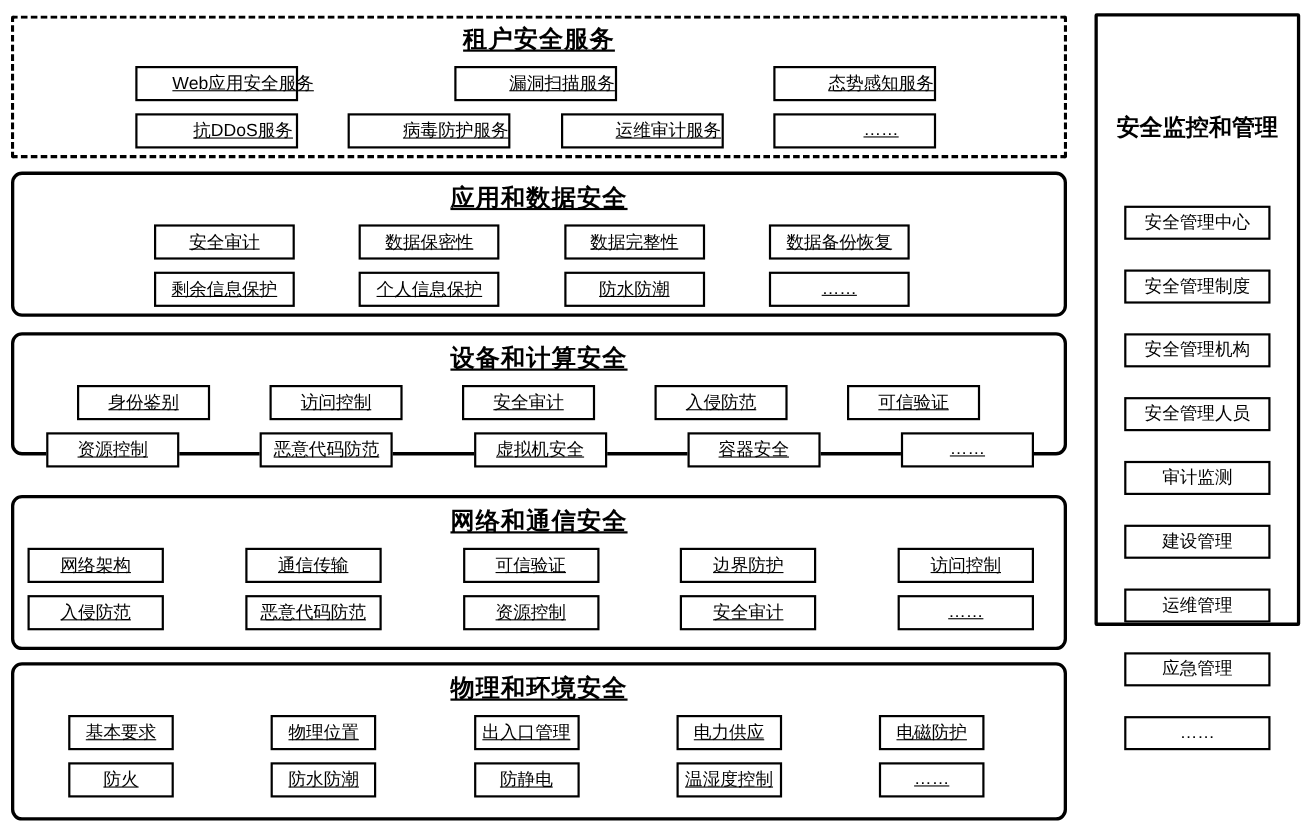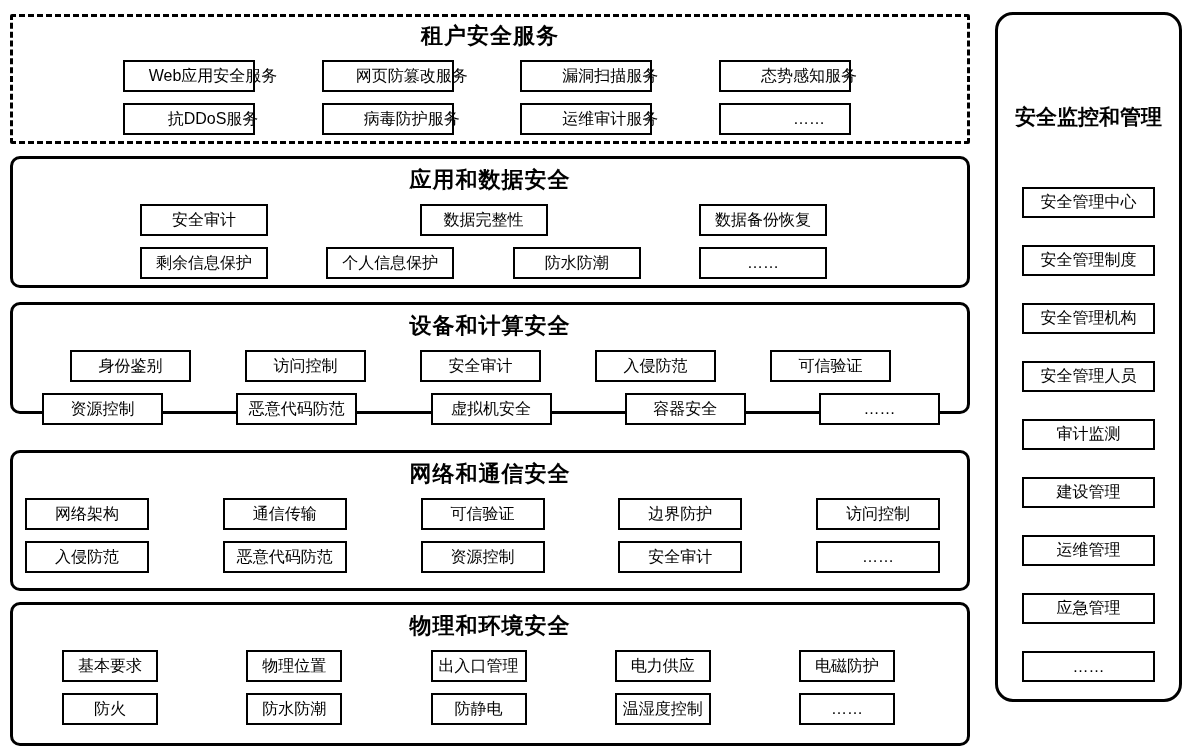--- a/index.html
+++ b/index.html
@@ -3,21 +3,21 @@
 <meta charset="utf-8">
 <style>
   * { margin:0; padding:0; box-sizing:border-box; }
   html,body { background:#ffffff; }
   body {
     width:1187px; height:753px; position:relative; overflow:hidden;
     font-family:"Liberation Sans","DejaVu Sans",sans-serif; color:#000;
   }
   .layer {
     position:absolute; left:10px; width:960px;
-    border:3px solid #000; border-radius:10px; background:#fff;
+    border:3px solid #000; border-radius:10px; background:#fff;text-decoration:underline;
   }
   .layer.dashed { border-style:dashed; border-radius:2px; }
   #layer-tenant   { top:14px;  height:130px; }
   #layer-app      { top:156px; height:132px; }
   #layer-device   { top:302px; height:112px; }
   #layer-network  { top:450px; height:141px; }
   #layer-physical { top:602px; height:144px; }
 
   .layer-title { text-align:center; font-weight:700; font-size:22px; padding-top:8px; line-height:26px; letter-spacing:1px; }
   #layer-tenant .layer-title { padding-top:6px; }
@@ -27,73 +27,73 @@
   .row + .row { }
 
   .box {
     height:32px; border:2px solid #000; background:#fff;
     display:flex; align-items:center; justify-content:center;
     font-size:16px; white-space:nowrap;
   }
 
   
   #layer-tenant .row { padding:0 116px 0 110px; }
-  #layer-tenant .box { width:132px;padding-left:48px; }
+  #layer-tenant .box { width:148px;padding-left:48px; }
 
   #layer-app .row { padding:0 140px 0 127px; }
   #layer-app .box { width:128px; }
 
   #layer-device .row-0 { padding:0 76px 0 57px; }
   #layer-device .row-1 { padding:0 27px 0 29px; }
   #layer-device .box { width:121px; }
 
   #layer-network .row { padding:0 27px 0 12px; }
   #layer-network .box { width:124px; }
 
   #layer-physical .row { padding:0 72px 0 49px; }
   #layer-physical .box { width:96px; }
 
   
   #sidebar {
-    position:absolute; left:995px; top:12px; width:187px; height:690px;
-    border:3px solid #000; border-radius:18px; background:#fff;
+    position:absolute; left:995px; top:12px; width:187px; height:557px;
+    border:3px solid #000; border-radius:2px; background:#fff;
   }
   .sidebar-title { text-align:center; font-weight:700; font-size:21px; padding-top:88px; line-height:27px; }
   .sidebar-items { display:flex; flex-direction:column; align-items:center; margin-top:57px; gap:27px; }
   .sbox {
     width:133px; height:31px; border:2px solid #000; background:#fff;
     display:flex; align-items:center; justify-content:center; font-size:16px; white-space:nowrap;
   }
 </style>
 </head>
 <body>
 
 <section class="layer dashed" id="layer-tenant">
   <h2 class="layer-title">租户安全服务</h2>
   <div class="rows">
       <div class="row row-0">
         <div class="box">Web应用安全服务</div>
-        <div class="box">网页防篡改服务</div>
         <div class="box">漏洞扫描服务</div>
         <div class="box">态势感知服务</div>
       </div>
       <div class="row row-1">
         <div class="box">抗DDoS服务</div>
         <div class="box">病毒防护服务</div>
         <div class="box">运维审计服务</div>
         <div class="box">……</div>
       </div>
     </div>
 </section>
 
 <section class="layer" id="layer-app">
   <h2 class="layer-title">应用和数据安全</h2>
   <div class="rows">
       <div class="row row-0">
         <div class="box">安全审计</div>
+        <div class="box">数据保密性</div>
         <div class="box">数据完整性</div>
         <div class="box">数据备份恢复</div>
       </div>
       <div class="row row-1">
         <div class="box">剩余信息保护</div>
         <div class="box">个人信息保护</div>
         <div class="box">防水防潮</div>
         <div class="box">……</div>
       </div>
     </div>

